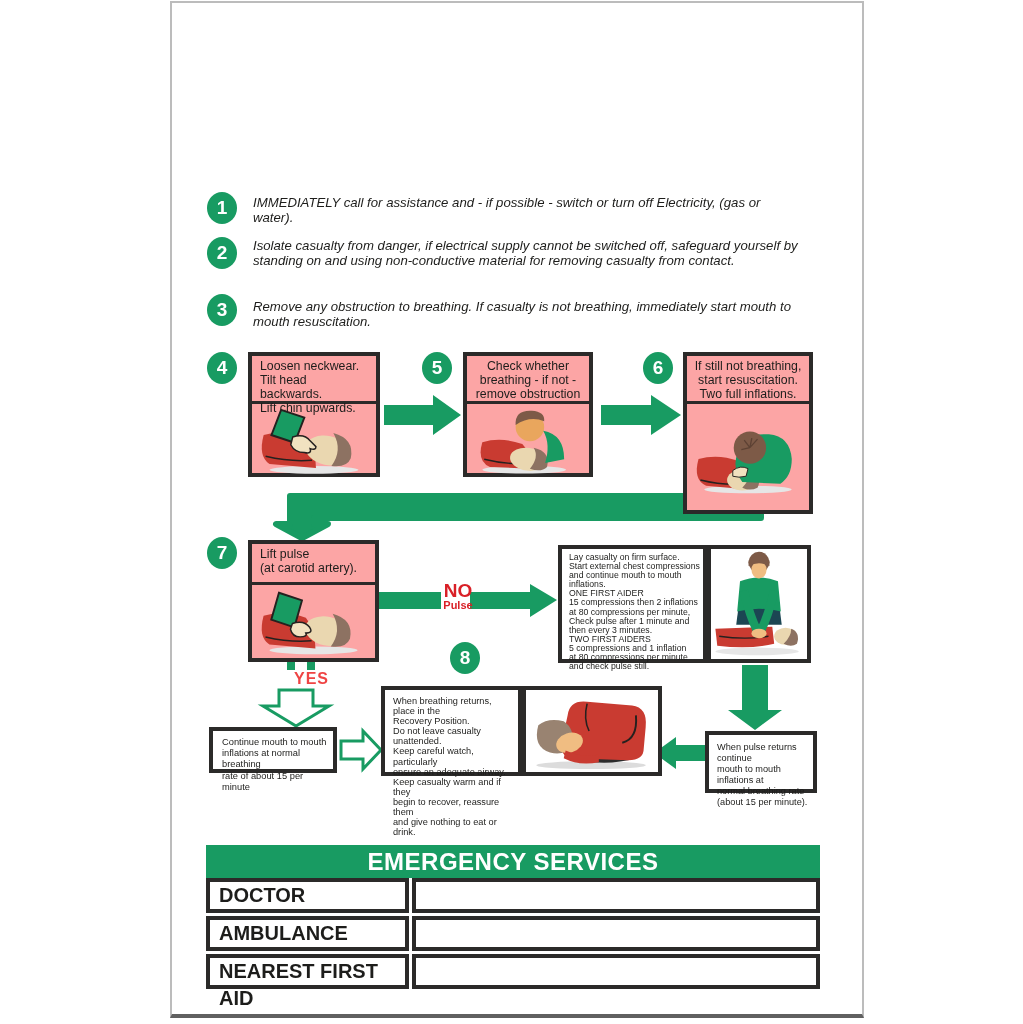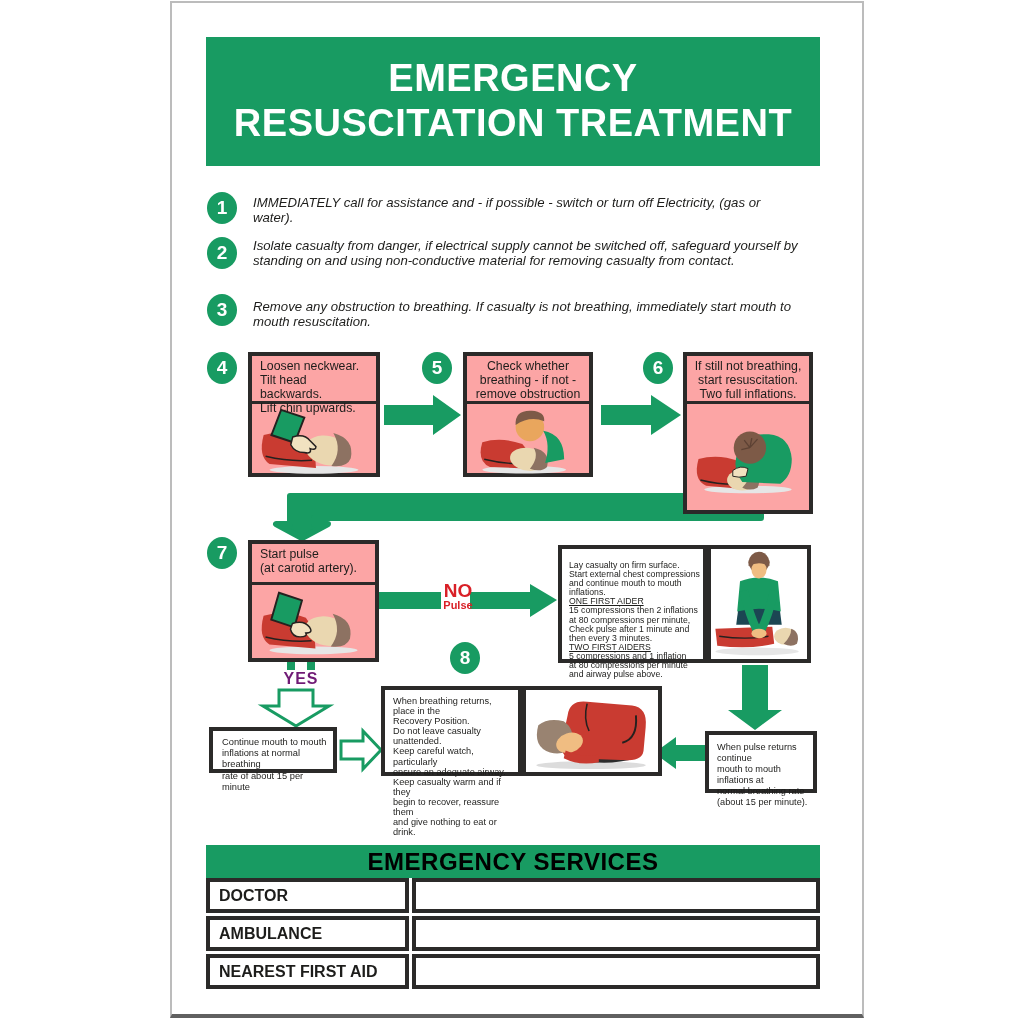--- a/index.html
+++ b/index.html
@@ -22,56 +22,52 @@
 
   .fbox { border:4px solid #2b2a29; background:#fca5a5; display:flex; flex-direction:column; }
   .cap { font-size:12.3px; line-height:13.9px; padding:4px 4px 0 8px;
     border-bottom:3px solid #2b2a29; box-sizing:border-box; }
   .cap.center { text-align:center; padding:4px 2px 16px; }
   .imgarea { flex:1; padding:2px; display:flex; }
   .imgarea svg { width:100%; height:100%; }
 
   .tbox { border:4px solid #2b2a29; background:#fff; }
   .cpr-line  { font-size:8.7px;  line-height:9.1px; }
-  .cpr-pad   { padding:12px 2px 0 7px; }
-  .u { text-decoration:underline; }
+  .cpr-pad   { padding:4px 2px 0 7px; }
+  .u { }
   .brt-line  { font-size:9.2px;  line-height:10.1px; }
   .brt-pad   { padding:6px 2px 0 8px; }
   .pls-line  { font-size:9.2px;  line-height:11px; }
   .pls-pad   { padding:7px 2px 0 8px; }
   .cnt-line  { font-size:9.3px;  line-height:11.2px; }
   .cnt-pad   { padding:6px 2px 0 9px; }
 
   .no-wrap { width:36px; text-align:center; color:#d92027; font-weight:bold; }
   .no-big { font-size:19px; line-height:19px; }
   .no-small { font-size:11px; line-height:11px; }
-  .yes-label { width:56px; text-align:center; color:#701a75; font-weight:bold;
+  .yes-label { width:56px; text-align:right; color:#ef4444; font-weight:bold;
     font-size:16px; letter-spacing:1px; }
 
   .svc-header { left:206px; top:845px; width:614px; height:33px; background:#189b62;
-    color:#000000; font-weight:bold; font-size:24px; line-height:33px; text-align:center;
+    color:#ffffff; font-weight:bold; font-size:24px; line-height:33px; text-align:center;
     letter-spacing:.5px; }
   .svc-cell { border:4px solid #2b2a29; background:#fff; height:35px; }
-  .svc-label { font-weight:bold; font-size:16px; line-height:27px; padding-left:9px; }
+  .svc-label { font-weight:bold; font-size:20px; line-height:27px; padding-left:9px; }
 
   svg.overlay { position:absolute; left:0; top:0; pointer-events:none; }
   .solid { fill:#189b62; }
   .hollow { fill:#fff; stroke:#189b62; stroke-width:3; }
 </style>
 </head>
 <body>
 
 <div class="page">
 
   <div class="abs sign-panel"></div>
 
-  <div class="abs titlebar">
-    <div>EMERGENCY</div>
-    <div>RESUSCITATION TREATMENT</div>
-  </div>
 
   <div class="abs badge" style="left:207px;top:192px;">1</div>
   <div class="abs step-text" style="left:253px;top:195px;">IMMEDIATELY call for assistance and - if possible - switch or turn off Electricity, (gas or water).</div>
 
   <div class="abs badge" style="left:207px;top:237px;">2</div>
   <div class="abs step-text" style="left:253px;top:238px;">Isolate casualty from danger, if electrical supply cannot be switched off, safeguard yourself by standing on and using non-conductive material for removing casualty from contact.</div>
 
   <div class="abs badge" style="left:207px;top:294px;">3</div>
   <div class="abs step-text" style="left:253px;top:299px;">Remove any obstruction to breathing. If casualty is not breathing, immediately start mouth to mouth resuscitation.</div>
 
@@ -148,21 +144,21 @@
         <circle cx="64" cy="22" r="17" fill="#7d5a47"></circle>
         <path d="M58,14 L64,22 M72,13 L64,22 M55,24 L64,22 M66,12 L64,22" stroke="#5d4234" stroke-width="1.4"></path>
         <path d="M46,46 Q54,40 62,44 L60,52 Q52,54 46,52 Z" fill="#f1e2c0" stroke="#25211f" stroke-width="1"></path>
       </svg>
     </div>
   </div>
 
   <div class="abs badge" style="left:207px;top:537px;">7</div>
   <div class="abs fbox" style="left:248px;top:540px;width:131px;height:122px;">
     <div class="cap" style="height:44px;">
-      <div>Start pulse</div>
+      <div>Lift pulse</div>
       <div>(at carotid artery).</div>
     </div>
     <div class="imgarea">
       <svg viewBox="0 0 124 72" preserveAspectRatio="xMidYMid meet">
         <ellipse cx="62" cy="66" rx="46" ry="4" fill="#e6e6e6"></ellipse>
         <path d="M10,30 Q4,52 16,60 L64,64 Q64,44 54,32 Q32,24 10,30 Z" fill="#c93b31"></path>
         <path d="M12,52 Q38,58 60,56" stroke="#25211f" stroke-width="1.6" fill="none"></path>
         <ellipse cx="76" cy="46" rx="23" ry="15" fill="#ead7b0" transform="rotate(12 76 46)"></ellipse>
         <path d="M82,28 Q104,34 100,54 Q96,64 80,62 Q92,46 82,28 Z" fill="#8d7262"></path>
         <path d="M26,6 L50,14 L42,42 L18,34 Z" fill="#189b62" stroke="#25211f" stroke-width="2"></path>
@@ -182,21 +178,21 @@
     <div class="cpr-line">and continue mouth to mouth</div>
     <div class="cpr-line">inflations.</div>
     <div class="cpr-line u">ONE FIRST AIDER</div>
     <div class="cpr-line">15 compressions then 2 inflations</div>
     <div class="cpr-line">at 80 compressions per minute,</div>
     <div class="cpr-line">Check pulse after 1 minute and</div>
     <div class="cpr-line">then every 3 minutes.</div>
     <div class="cpr-line u">TWO FIRST AIDERS</div>
     <div class="cpr-line">5 compressions and 1 inflation</div>
     <div class="cpr-line">at 80 compressions per minute</div>
-    <div class="cpr-line">and airway pulse above.</div>
+    <div class="cpr-line">and check pulse still.</div>
   </div>
 
   <div class="abs tbox" style="left:707px;top:545px;width:104px;height:118px;">
     <svg viewBox="0 0 100 116" width="96" height="110" preserveAspectRatio="xMidYMid meet">
       <ellipse cx="48" cy="108" rx="44" ry="4" fill="#e6e6e6"></ellipse>
       <path d="M4,84 L64,82 L66,100 Q40,106 6,102 Z" fill="#c93b31"></path>
       <path d="M8,92 Q36,96 60,92" stroke="#25211f" stroke-width="1.4" fill="none"></path>
       <ellipse cx="78" cy="92" rx="12" ry="9" fill="#ead7b0"></ellipse>
       <path d="M84,84 Q94,88 90,100 Q84,104 76,100 Q84,92 84,84 Z" fill="#8d7262"></path>
       <path d="M28,64 Q50,58 72,64 L74,80 L26,80 Z" fill="#1c4653"></path>

